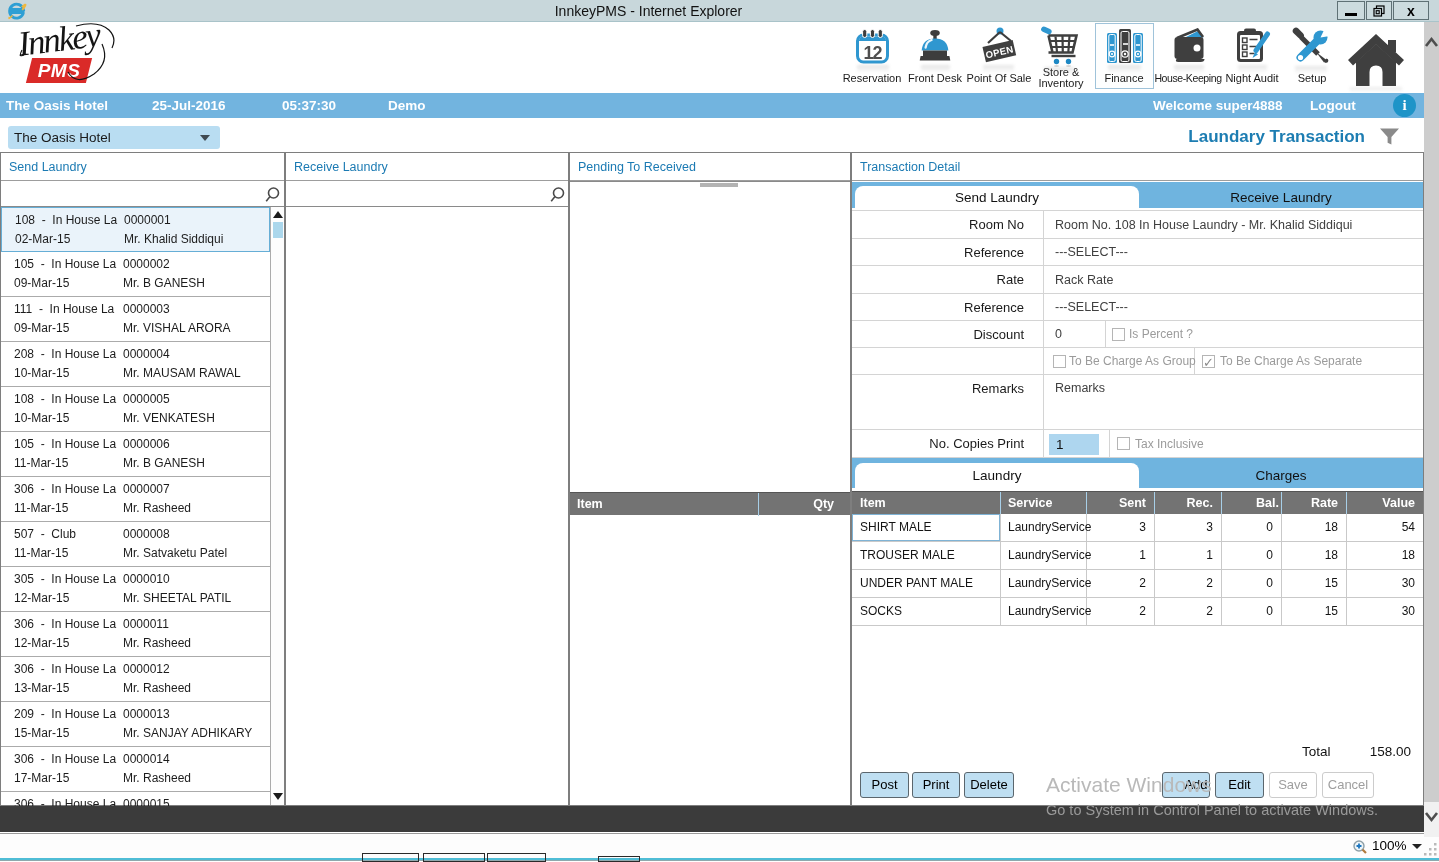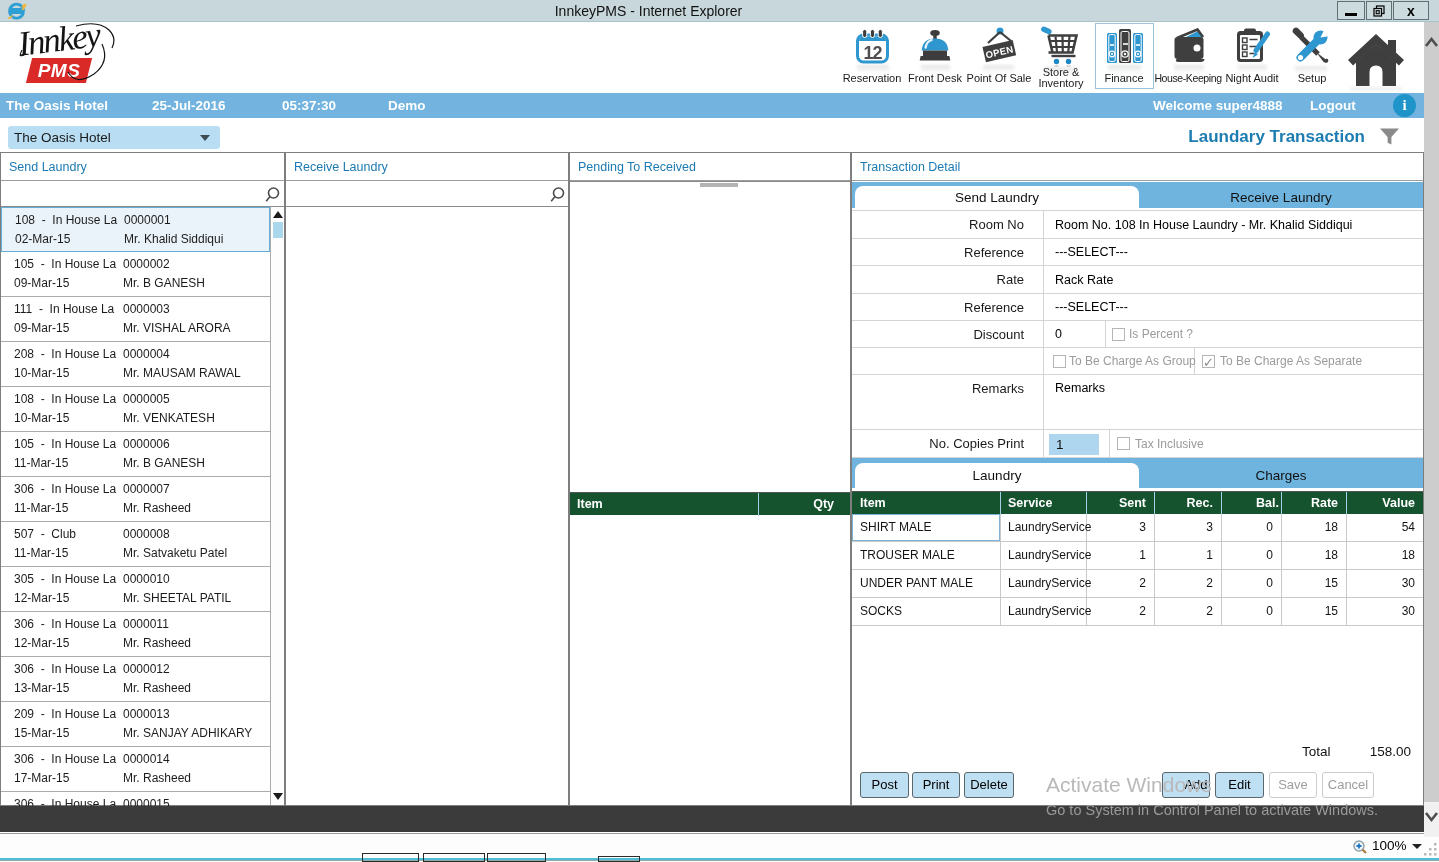--- a/index.html
+++ b/index.html
@@ -33,27 +33,27 @@
 
 
 .litem { position:absolute; left:0; width:269px; height:45px; border-bottom:1px solid #ababab; font-size:12px; color:#1c1c1c; }
 .l1 { position:absolute; top:5px; }
 .l2 { position:absolute; top:24px; }
 .c1 { left:13px; } .c2 { left:122px; }
 
 
 .frow { position:absolute; left:0; width:100%; border-bottom:1px solid #d4d4d4; }
 .flab { position:absolute; left:0; top:0; width:182px; height:100%; font-size:13px; color:#1a1a1a; text-align:right; padding-right:10px; }
-.fval { position:absolute; left:192px; font-size:12.5px; color:#000000; white-space:nowrap; }
+.fval { position:absolute; left:192px; font-size:12.5px; color:#404040; white-space:nowrap; }
 .vline { position:absolute; top:0; width:1px; height:100%; background:#d4d4d4; }
 .cb { position:absolute; width:13px; height:13px; border:1px solid #b5b5b5; background:#fff; }
 .cbtext { position:absolute; font-size:12px; color:#9b9b9b; }
 
 
-.ghead { position:absolute; background:#14532d; color:#fff; font-size:12.5px; font-weight:bold; }
+.ghead { position:absolute; background:#737373; color:#fff; font-size:12.5px; font-weight:bold; }
 .gcell { position:absolute; font-size:12px; color:#141414; white-space:nowrap; }
 
 .btn { position:absolute; height:26px; background:#bfdff2; border:1px solid #5b666d; border-radius:3px; font-size:13px; color:#000; text-align:center; line-height:24px; }
 .btnd { position:absolute; height:26px; background:#fff; border:1px solid #cccccc; border-radius:3px; font-size:13px; color:#9e9e9e; text-align:center; line-height:24px; }
 
 
 #darkbar { position:absolute; left:0; top:806px; width:1424px; height:26px; background:#3b3b3b; }
 #statusbar { position:absolute; left:0; top:833px; width:1439px; height:25px; background:#fdfdfd; border-top:1px solid #9a9a9a; }
 #taskbar { position:absolute; left:0; top:858px; width:1439px; height:3px; background:#4fbdd6; border-bottom:1px solid #8fa9ad; }
 

